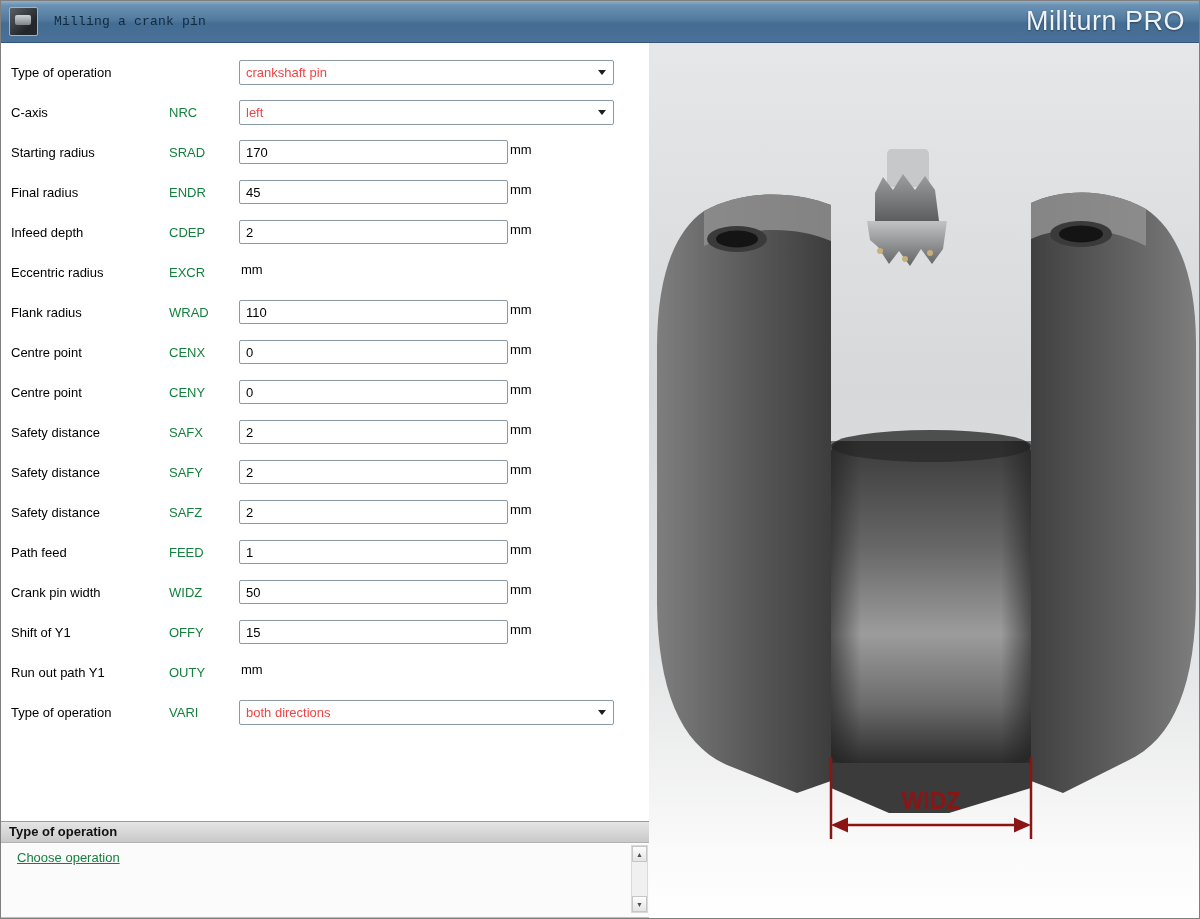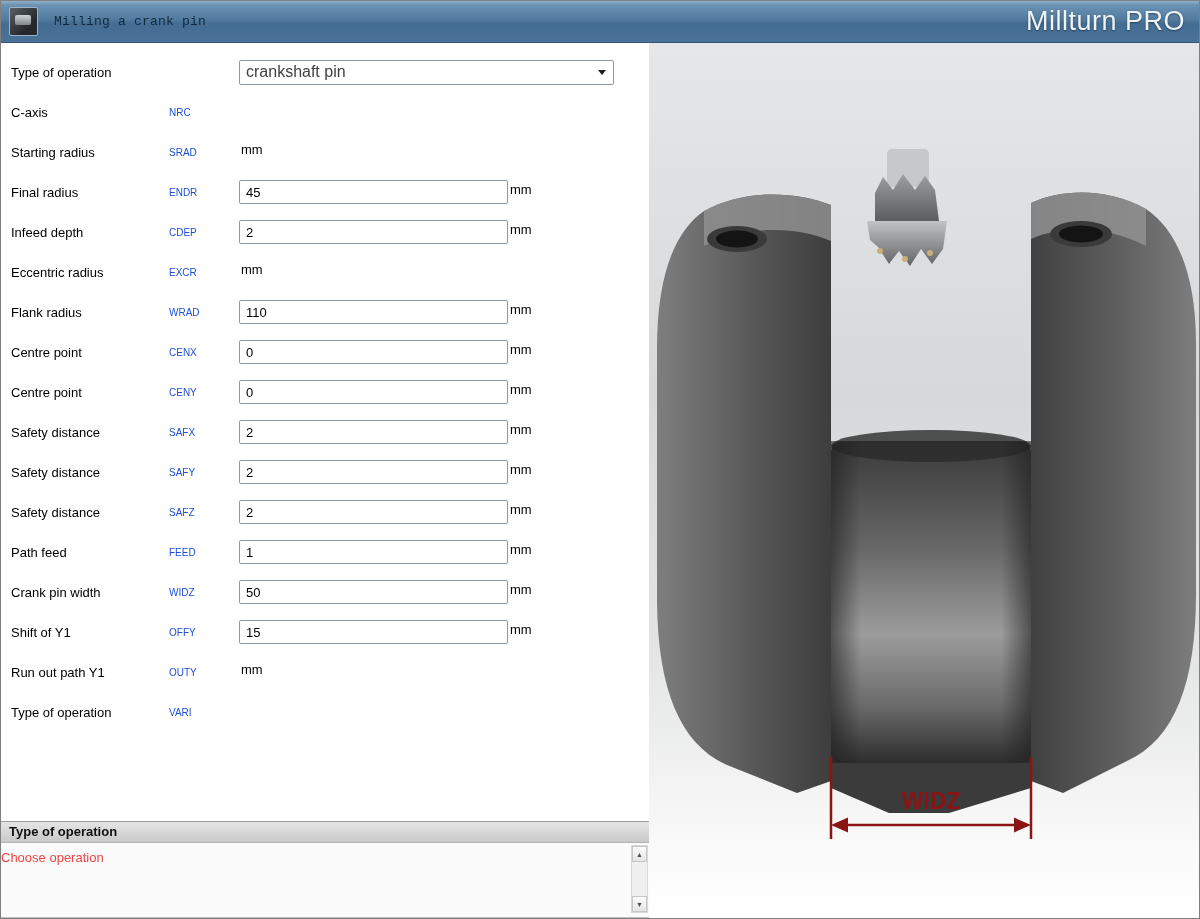--- a/index.html
+++ b/index.html
@@ -36,48 +36,48 @@
     margin-left:auto;margin-right:14px;font-size:27px;font-weight:normal;color:#eef3f8;
     text-shadow:0 1px 2px rgba(0,0,0,.45);letter-spacing:.5px;
   }
   
   .left-panel{
     position:absolute;top:42px;left:0;width:654px;bottom:0;background:#ffffff;
   }
   .form-rows{padding:9px 0 0 10px;}
   .form-row{height:40px;display:flex;align-items:center;}
   .lbl{width:158px;font-size:13px;color:#000;flex:0 0 auto;}
-  .code{width:70px;font-size:10px;color:#1d4ed8;flex:0 0 auto;}
+  .code{width:70px;font-size:13px;color:#15803d;flex:0 0 auto;}
   .txt{
     width:269px;height:24px;box-sizing:border-box;border:1px solid #8a99a8;border-radius:2px;
     font-family:"Liberation Sans",sans-serif;font-size:13px;color:#000;padding:0 6px;outline:none;
     background:#fff;flex:0 0 auto;
   }
   .unit{margin-left:2px;font-size:13px;color:#000;position:relative;top:-3px;}
   .combo{
     width:375px;height:25px;box-sizing:border-box;border:1px solid #8a99a8;border-radius:2px;
     background:#fff;display:flex;align-items:center;position:relative;flex:0 0 auto;cursor:default;
   }
-  .combo-text{padding-left:6px;font-size:16px;color:#404040;}
+  .combo-text{padding-left:6px;font-size:13px;color:#ef4444;}
   .combo-arrow{
     position:absolute;right:7px;top:50%;margin-top:-2px;width:0;height:0;
     border-left:4px solid transparent;border-right:4px solid transparent;border-top:5px solid #1d1d1d;
   }
   
   .bottom-header{
     position:absolute;left:0;right:0;top:778px;height:22px;box-sizing:border-box;
     background:linear-gradient(180deg,#e5e5e5,#c9c9c9);
     border-top:1px solid #9c9c9c;border-bottom:1px solid #b3b3b3;
     font-size:13px;font-weight:bold;color:#111;line-height:20px;padding-left:8px;
   }
   .bottom-content{
     position:absolute;left:0;right:0;top:800px;bottom:0;background:#fbfbfb;
     border-bottom:1px solid #bdbdbd;box-sizing:border-box;
   }
-  .content-text{padding:7px 0;font-size:13px;color:#ef4444;}
+  .content-text{padding:7px 16px;font-size:13px;color:#15803d;text-decoration:underline;}
   .scrollbar{
     position:absolute;top:2px;bottom:4px;right:7px;width:17px;
     background:#f0f0f0;border:1px solid #d9d9d9;box-sizing:border-box;
     display:flex;flex-direction:column;
   }
   .scroll-btn{
     height:16px;flex:0 0 auto;background:linear-gradient(180deg,#fdfdfd,#e4e4e4);
     border:1px solid #c6c6c6;box-sizing:border-box;
     display:flex;align-items:center;justify-content:center;
     font-size:7px;color:#4d4d4d;cursor:default;
@@ -108,24 +108,29 @@
           <span class="lbl">Type of operation</span>
           <span class="code"></span>
           <div class="combo">
             <span class="combo-text">crankshaft pin</span>
             <span class="combo-arrow"></span>
           </div>
         </div>
         <div class="form-row">
           <span class="lbl">C-axis</span>
           <span class="code">NRC</span>
+          <div class="combo">
+            <span class="combo-text">left</span>
+            <span class="combo-arrow"></span>
+          </div>
         </div>
         <div class="form-row">
           <span class="lbl">Starting radius</span>
           <span class="code">SRAD</span>
+          <input class="txt" type="text" value="170" style="">
           <span class="unit">mm</span>
         </div>
         <div class="form-row">
           <span class="lbl">Final radius</span>
           <span class="code">ENDR</span>
           <input class="txt" type="text" value="45" style="">
           <span class="unit">mm</span>
         </div>
         <div class="form-row">
           <span class="lbl">Infeed depth</span>
@@ -193,20 +198,24 @@
           <span class="unit">mm</span>
         </div>
         <div class="form-row">
           <span class="lbl">Run out path Y1</span>
           <span class="code">OUTY</span>
           <span class="unit">mm</span>
         </div>
         <div class="form-row">
           <span class="lbl">Type of operation</span>
           <span class="code">VARI</span>
+          <div class="combo">
+            <span class="combo-text">both directions</span>
+            <span class="combo-arrow"></span>
+          </div>
         </div>
       </div>
 
     <div class="bottom-header">Type of operation</div>
     <div class="bottom-content">
       <div class="content-text">Choose operation</div>
       <div class="scrollbar">
         <div class="scroll-btn up">
           <span>▲</span>
         </div>

